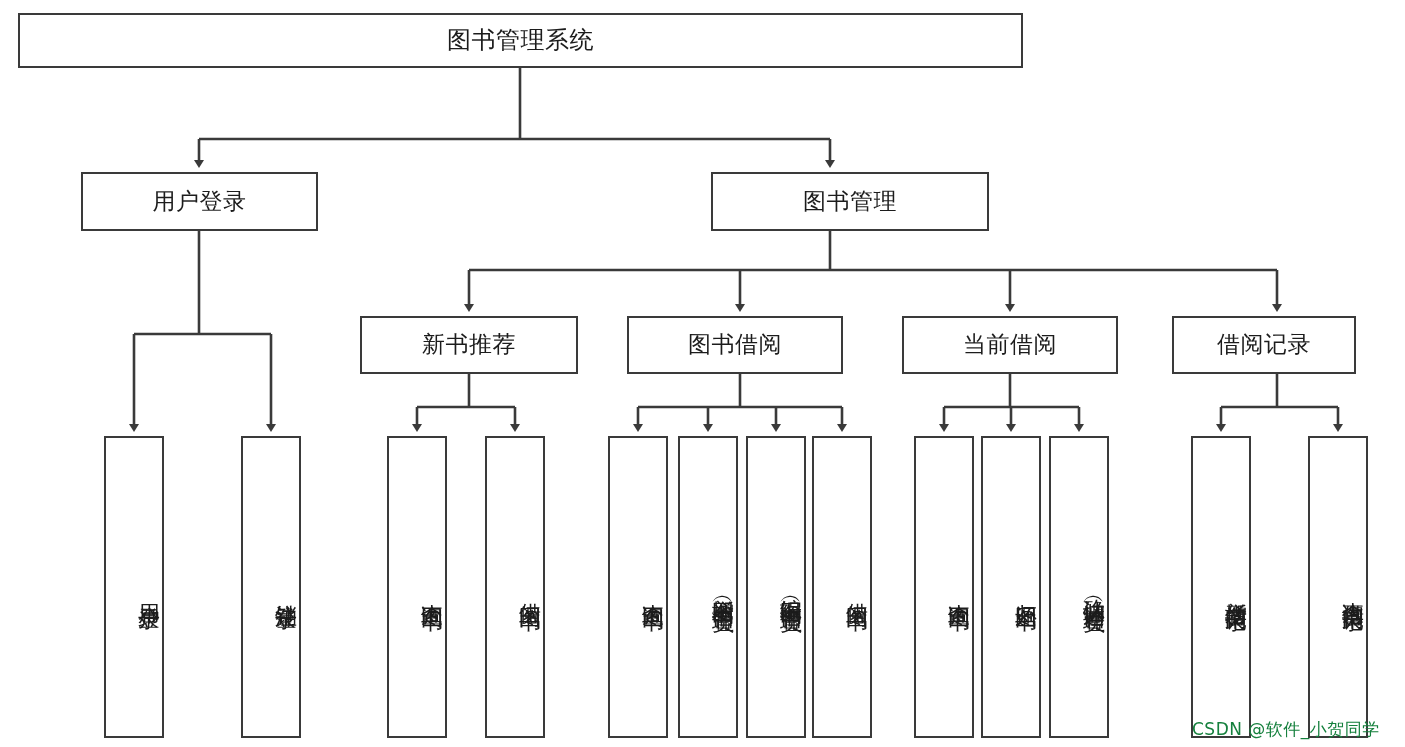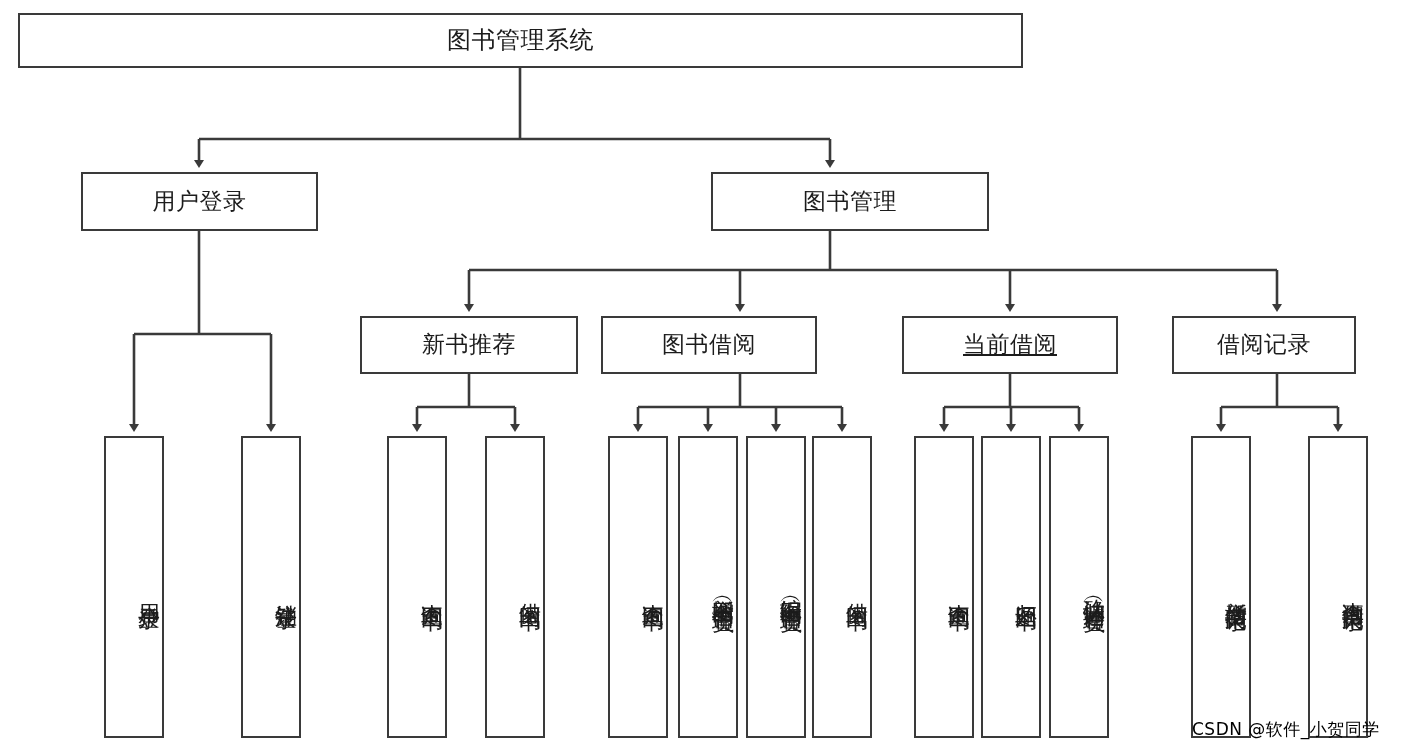--- a/index.html
+++ b/index.html
@@ -55,21 +55,21 @@
   }
   .node.vert .vlabel {
     writing-mode: vertical-rl;
     text-orientation: upright;
     display: block;
     letter-spacing: 2px;
   }
   .watermark {
     position: absolute;
     font-size: 17px;
-    color: #000000;
+    color: #15803d;
     white-space: nowrap;
     letter-spacing: 0.5px;
   }
 </style>
 </head>
 <body>
 
 <div id="canvas">
 
   <svg class="connectors" viewBox="0 0 1405 747" xmlns="http://www.w3.org/2000/svg">
@@ -129,24 +129,24 @@
   <div class="node horiz" style="left:81px; top:172px; width:237px; height:59px;">
     <span>用户登录</span>
   </div>
   <div class="node horiz" style="left:711px; top:172px; width:278px; height:59px;">
     <span>图书管理</span>
   </div>
 
   <div class="node horiz" style="left:360px; top:316px; width:218px; height:58px;align-items:center;">
     <span>新书推荐</span>
   </div>
-  <div class="node horiz" style="left:601px; top:316px; width:216px; height:58px;">
+  <div class="node horiz" style="left:627px; top:316px; width:216px; height:58px;">
     <span>图书借阅</span>
   </div>
-  <div class="node horiz" style="left:902px; top:316px; width:216px; height:58px;text-decoration:underline;">
+  <div class="node horiz" style="left:902px; top:316px; width:216px; height:58px;">
     <span>当前借阅</span>
   </div>
   <div class="node horiz" style="left:1172px; top:316px; width:184px; height:58px;">
     <span>借阅记录</span>
   </div>
 
   <div class="node vert" style="left:104px; top:436px; width:60px; height:302px;">
     <span class="vlabel">用户登录</span>
   </div>
   <div class="node vert" style="left:241px; top:436px; width:60px; height:302px;">

